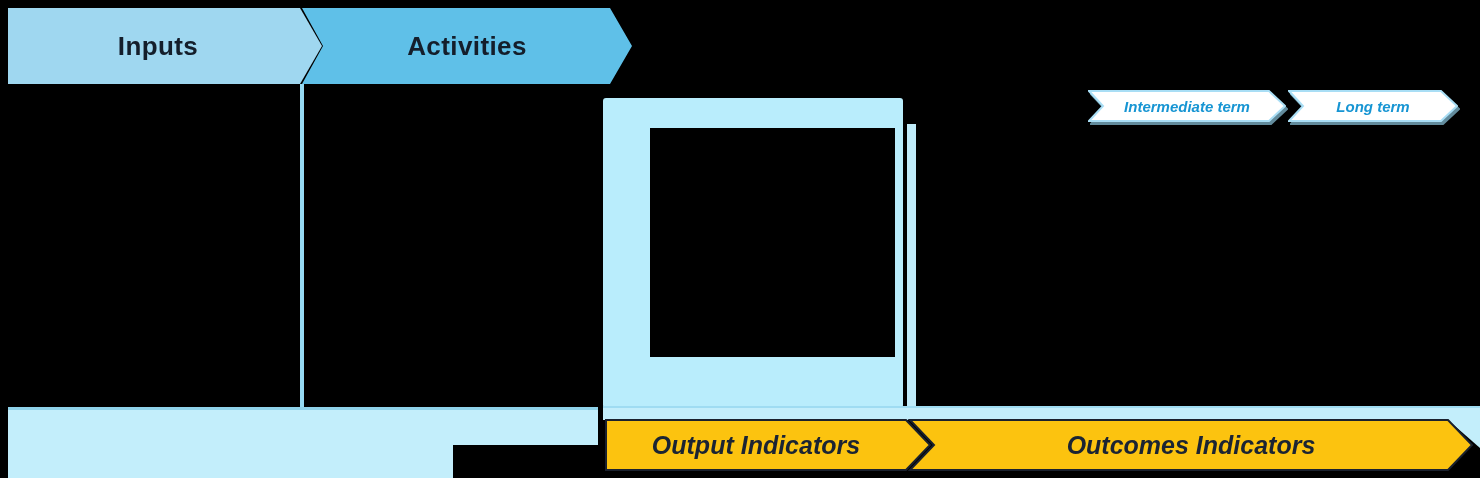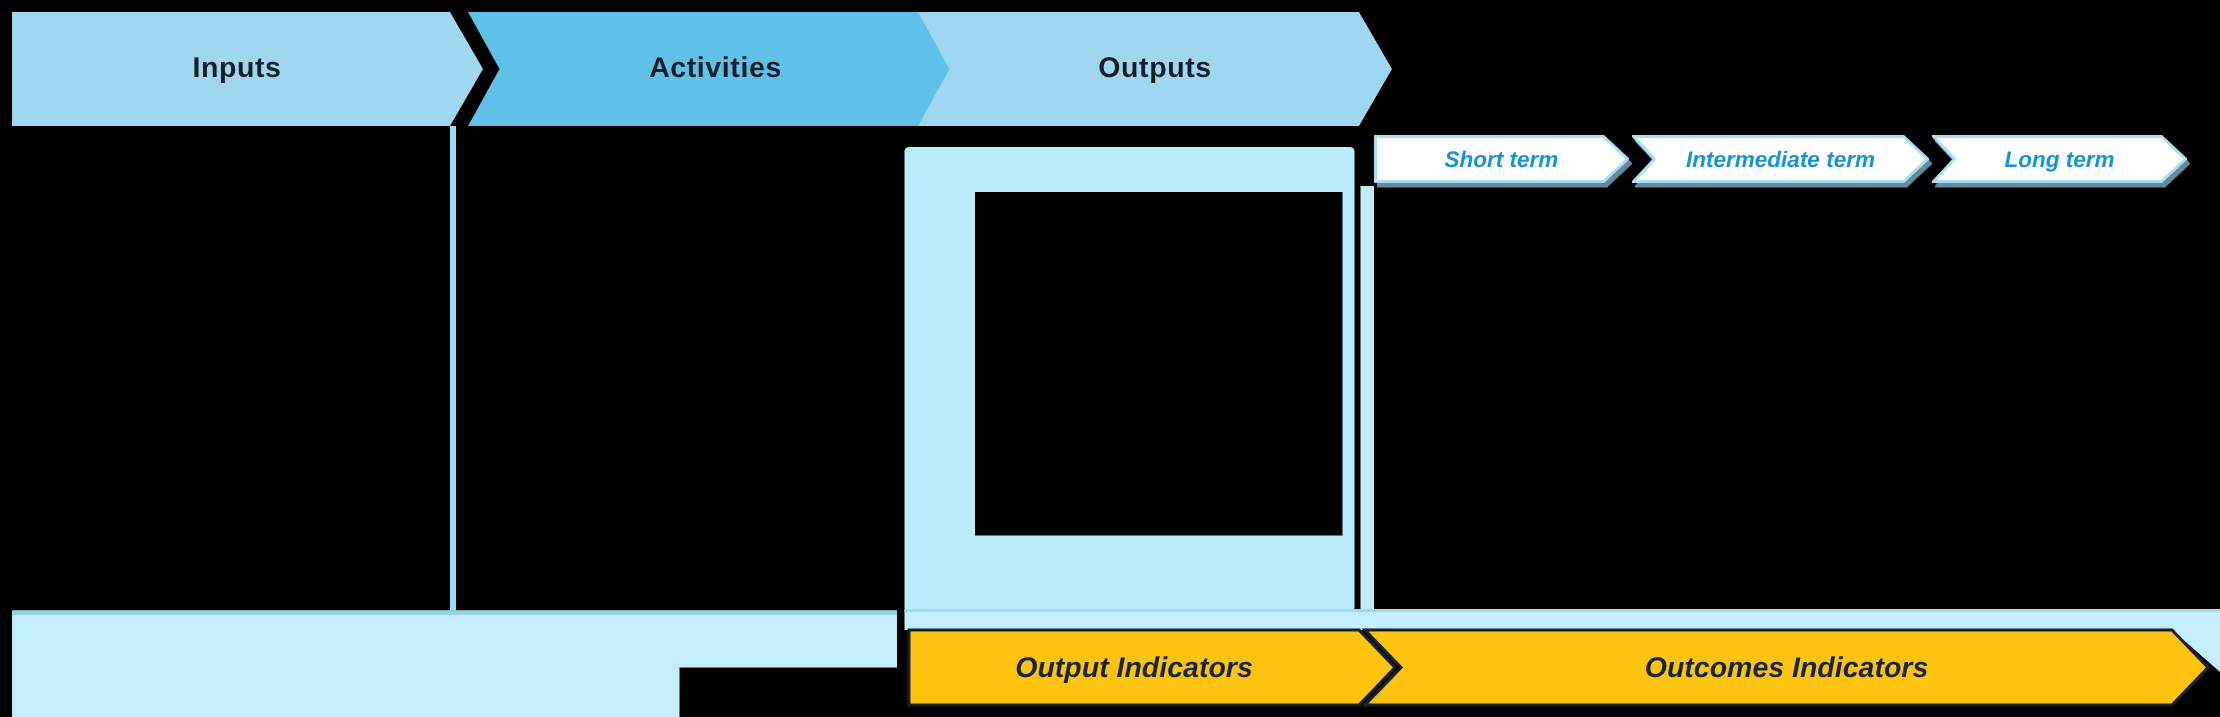--- a/index.html
+++ b/index.html
@@ -5,27 +5,27 @@
   html,body{margin:0;padding:0;background:#000;}
   #stage{
     position:relative;width:1480px;height:478px;overflow:hidden;
     background:var(--bg,#000);
     font-family:"Liberation Sans",sans-serif;
   }
   
   .banner{
     position:absolute;top:8px;height:76px;
     display:flex;align-items:center;justify-content:center;
-    font-weight:bold;font-size:19px;letter-spacing:.4px;
+    font-weight:bold;font-size:26px;letter-spacing:.4px;
     color:var(--banner-text,#141e2b);
   }
   .banner.light{background:var(--banner-light,#9fd7f0);}
   .banner.dark{background:var(--banner-dark,#5fc0e8);}
   #banner-inputs    {left:8px;   width:314px; clip-path:polygon(0 0,292px 0,314px 38px,292px 76px,0 76px);}
-  #banner-activities{left:312px; width:330px; clip-path:polygon(0 0,308px 0,330px 38px,308px 76px,0 76px,21px 38px);}
+  #banner-activities{left:302px; width:330px; clip-path:polygon(0 0,308px 0,330px 38px,308px 76px,0 76px,21px 38px);}
   #banner-outputs   {left:612px; width:316px; clip-path:polygon(0 0,294px 0,316px 38px,294px 76px,0 76px,21px 38px);}
   #banner-outcomes  {left:915px; width:560px; clip-path:polygon(0 0,536px 0,560px 38px,536px 76px,0 76px,22px 38px);padding-right:34px;box-sizing:border-box;}
   #banner-inputs{padding-right:14px;box-sizing:border-box;}
 
   
   .term{position:absolute;top:90px;height:32px;filter:drop-shadow(2px 3px 0 rgba(150,214,240,.65));}
   .term svg{display:block;}
   .term .term-label{
     position:absolute;inset:0;display:flex;align-items:center;justify-content:center;
     font-weight:bold;font-style:italic;font-size:15px;color:var(--term-text,#1795d3);
@@ -50,53 +50,44 @@
 
   
   #right-band{position:absolute;left:603px;top:406px;width:877px;height:14px;background:var(--panel2,#c3eefb);border-top:2px solid var(--panel-edge2,#9fdcf2);box-sizing:border-box;}
   #right-band-corner{position:absolute;left:1448px;top:420px;width:32px;height:28px;background:var(--panel2,#c3eefb);clip-path:polygon(0 0,32px 0,32px 28px);}
 
   
   #indicators-svg{position:absolute;left:604px;top:418px;width:876px;height:58px;}
   #indicators-svg polygon{fill:var(--yellow,#fcc30f);stroke:var(--yellow-outline,#1a212e);stroke-width:2;}
   .ind-label{
     position:absolute;height:51px;top:420px;display:flex;align-items:center;justify-content:center;
-    font-weight:bold;font-style:italic;font-size:19px;color:var(--yellow-text,#1b2433);
+    font-weight:bold;font-style:italic;font-size:25px;color:var(--yellow-text,#1b2433);
   }
   #output-indicators-label{left:606px;width:300px;}
   #outcome-indicators-label{left:934px;width:514px;}
 </style>
 </head>
 <body>
 
 <div id="stage">
 
   <div class="banner light" id="banner-inputs">
     <span>Inputs</span>
   </div>
   <div class="banner dark" id="banner-activities">
     <span>Activities</span>
   </div>
-  <div class="banner light" id="banner-outputs">
-    <span>Outputs</span>
-  </div>
 
   <div class="vline" id="divider-1"></div>
   <div class="vline" id="divider-2"></div>
 
   <div id="outputs-panel">
     <div id="outputs-panel-hole"></div>
   </div>
 
-  <div class="term" id="term-short">
-    <svg width="170" height="32" viewBox="0 0 170 32">
-      <polygon points="1,1 153,1 169,16 153,31 1,31"></polygon>
-    </svg>
-    <div class="term-label">Short term</div>
-  </div>
   <div class="term" id="term-intermediate">
     <svg width="198" height="32" viewBox="0 0 198 32">
       <polygon points="1,1 181,1 197,16 181,31 1,31 15,16"></polygon>
     </svg>
     <div class="term-label">Intermediate term</div>
   </div>
   <div class="term" id="term-long">
     <svg width="170" height="32" viewBox="0 0 170 32">
       <polygon points="1,1 153,1 169,16 153,31 1,31 15,16"></polygon>
     </svg>

